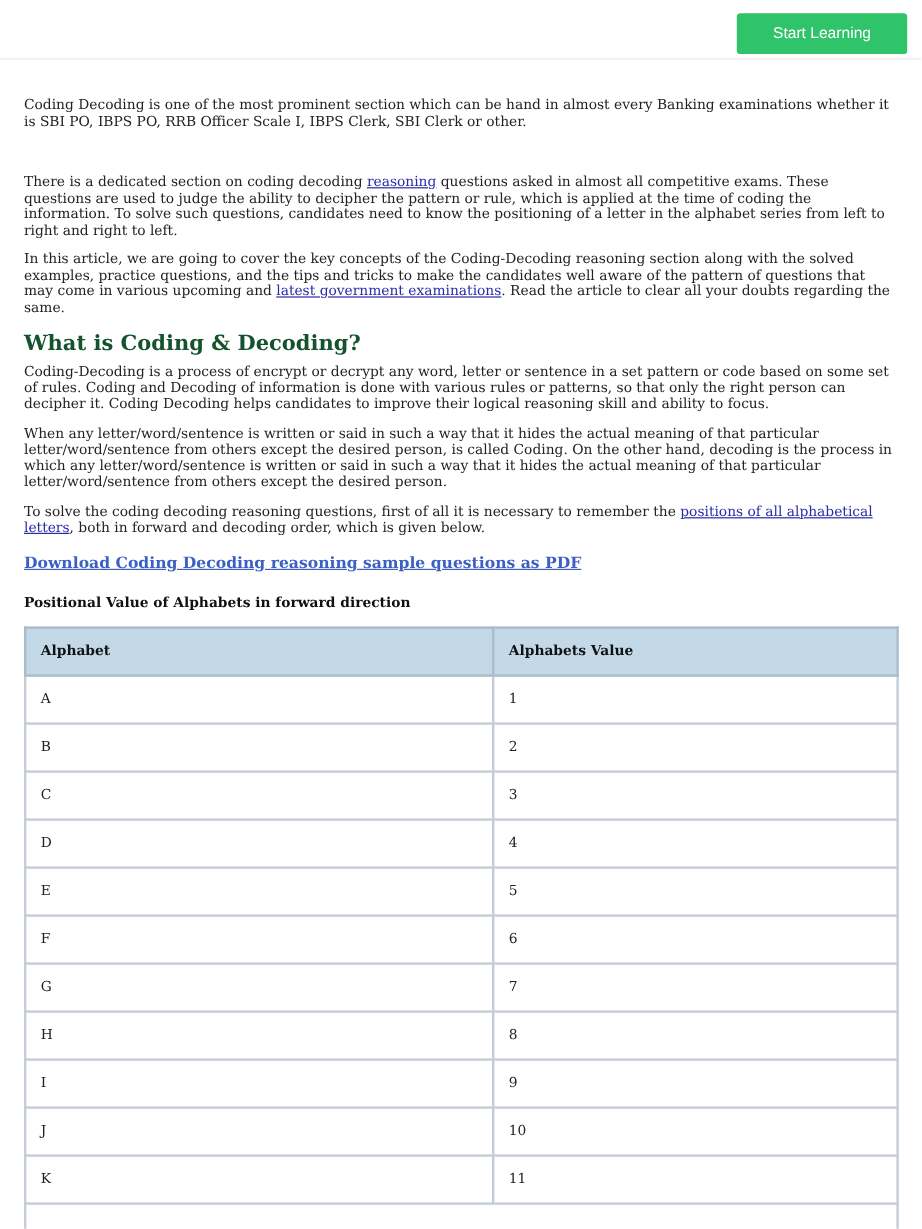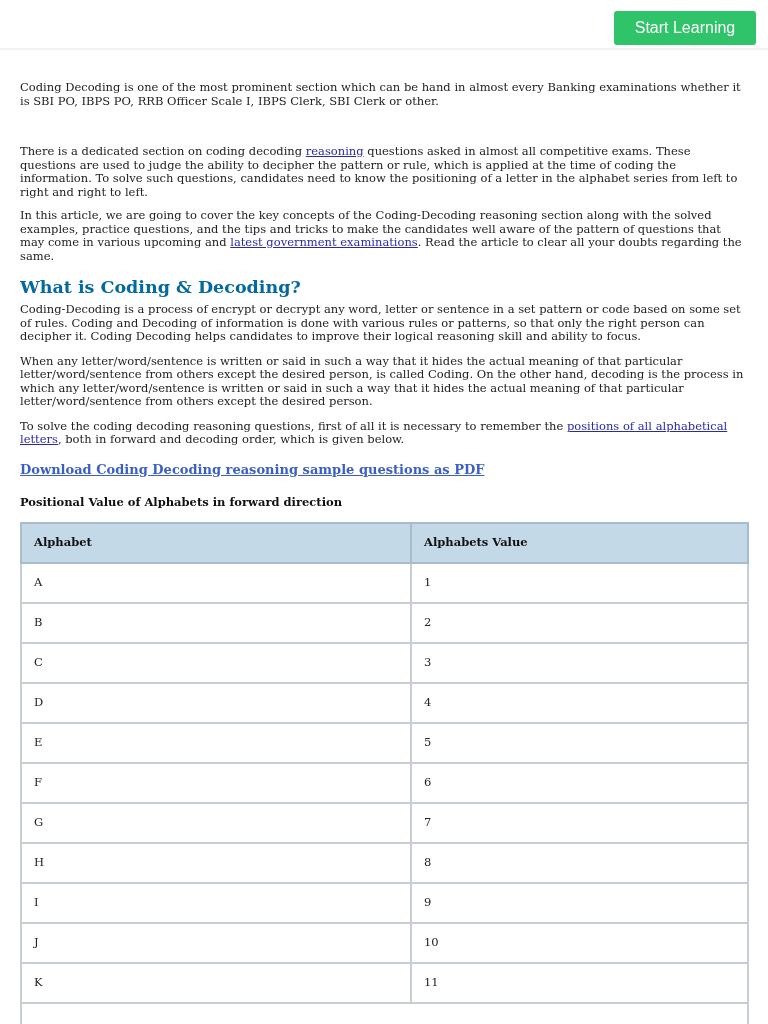--- a/index.html
+++ b/index.html
@@ -24,41 +24,41 @@
     top: 11px;
     left: 614px;
     width: 142px;
     height: 34px;
     background: #2ecc71;
     background: #2fc46a;
     border: none;
     border-radius: 3px;
     color: #ffffff;
     font-family: "Liberation Sans", "DejaVu Sans", sans-serif;
-    font-size: 16px;
+    font-size: 13px;
     line-height: 34px;
     text-align: center;
     cursor: pointer;
   }
   .article {
     padding: 0 20px;
     font-size: 11.5px;
     line-height: 13.5px;
   }
   .article p {
     margin: 0;
   }
   .p-intro { margin-top: 31px !important; }
   .p-dedicated { margin-top: 37px !important; }
   .p-article { margin-top: 10px !important; }
   .h-what {
     font-size: 17.5px;
     line-height: 20px;
     font-weight: bold;
-    color: #0369a1;
+    color: #14532d;
     margin-top: 14px;
     margin-bottom: 6px;
   }
   .p-when { margin-top: 11px !important; }
   .p-solve { margin-top: 11px !important; }
   a.inline-link {
     color: #1a0dab;
     color: #2a2aa8;
   }
   .download-link {

